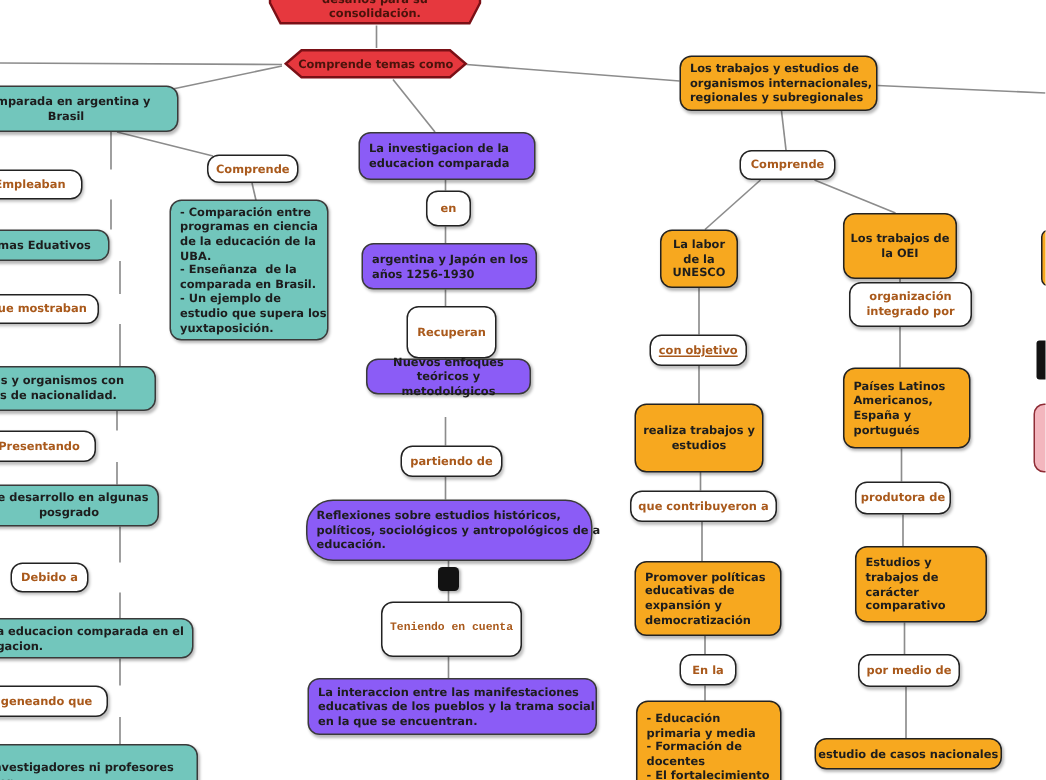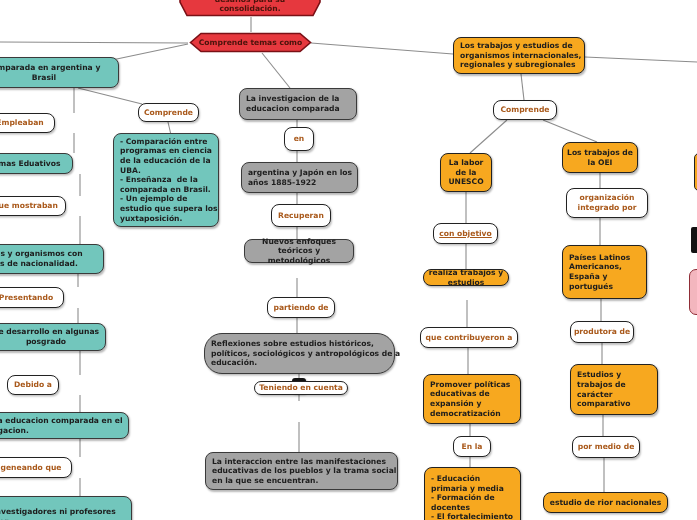--- a/index.html
+++ b/index.html
@@ -10,21 +10,21 @@
   #canvas{position:absolute;left:0;top:0;width:697px;height:520px;}
   svg.lines{position:absolute;left:0;top:0;width:697px;height:520px;pointer-events:none;}
   .node{
     position:absolute;box-sizing:border-box;
     font-size:7.6px;font-weight:bold;line-height:9.6px;white-space:pre;
     display:flex;align-items:center;justify-content:center;text-align:center;
     color:#1d1d1d;border-radius:8px;
   }
   .node.l{justify-content:flex-start;text-align:left;padding-left:6px;padding-right:2px;}
   .teal{background:#72C6BC;border:1.4px solid #3a3a3a;box-shadow:1px 1.5px 2px rgba(0,0,0,.28);}
-  .green{background:#a3a3a3;border:1.4px solid #3a3a3a;box-shadow:1px 1.5px 2px rgba(0,0,0,.28);}
+  .green{background:#8b5cf6;border:1.4px solid #3a3a3a;box-shadow:1px 1.5px 2px rgba(0,0,0,.28);}
   .orange{background:#F7A81F;border:1.4px solid #222;box-shadow:1px 1.5px 2px rgba(0,0,0,.28);}
   .link{background:#ffffff;border:1.4px solid #222;color:#A9591B;box-shadow:1px 1.5px 2px rgba(0,0,0,.25);}
   .black{background:#121212;border:none;border-radius:3px;box-shadow:1px 1px 2px rgba(0,0,0,.3);}
   .frag-orange{background:#F7A81F;border:1.4px solid #222;border-radius:5px 0 0 5px;}
   .frag-black{background:#121212;border:none;border-radius:2px;}
   .frag-pink{background:#F3B6BE;border:1.6px solid #8F2D36;border-radius:7px 0 0 7px;}
   .redwrap{background:none;border:none;box-shadow:none;border-radius:0;overflow:visible;}
   .redwrap svg{position:absolute;left:0;top:0;overflow:visible;}
   .redwrap .lbl{
     position:absolute;left:0;top:0;right:0;bottom:0;
@@ -112,67 +112,67 @@
 UBA.
 - Enseñanza  de la
 comparada en Brasil.
 - Un ejemplo de
 estudio que supera los
 yuxtaposición.</div>
       <div class="node green l" style="left: 239px; top: 88px; width: 118px; height: 32px;">La investigacion de la
 educacion comparada</div>
       <div class="node link" style="left: 284px; top: 127px; width: 30px; height: 24px;">en</div>
       <div class="node green l" style="left: 241px; top: 162px; width: 117px; height: 31px;">argentina y Japón en los
-años 1885-1922</div>
-      <div class="node link" style="left: 271px; top: 204px; width: 60px; height: 23px;">Recuperan</div>
+años 1256-1930</div>
+      <div class="node link" style="left: 271px; top: 204px; width: 60px; height: 35px;">Recuperan</div>
       <div class="node green" style="left: 244px; top: 239px; width: 110px; height: 24px;">Nuevos enfoques
 teóricos y
 metodológicos</div>
       <div class="node link" style="left: 267px; top: 297px; width: 68px; height: 21px;">partiendo de</div>
       <div class="node green l" style="left: 204px; top: 333px; width: 191px; height: 41px; border-radius: 18px;">Reflexiones sobre estudios históricos,
 políticos, sociológicos y antropológicos de a
 educación.</div>
       <div class="node black" style="left: 292px; top: 378px; width: 14px; height: 16px;"></div>
-      <div class="node link" style="left: 254px; top: 381px; width: 94px; height: 14px;">Teniendo en cuenta</div>
+      <div class="node link" style="left: 254px; top: 401px; width: 94px; height: 37px; font-family: Liberation Mono, monospace;">Teniendo en cuenta</div>
       <div class="node green l" style="left: 205px; top: 452px; width: 193px; height: 38px;">La interaccion entre las manifestaciones
 educativas de los pueblos y la trama social
 en la que se encuentran.</div>
       <div class="node orange l" style="left: 453px; top: 37px; width: 132px; height: 37px;">Los trabajos y estudios de
 organismos internacionales,
 regionales y subregionales</div>
       <div class="node link" style="left: 493px; top: 100px; width: 64px; height: 20px;">Comprende</div>
       <div class="node orange" style="left: 440px; top: 153px; width: 52px; height: 39px;">La labor
 de la
 UNESCO</div>
       <div class="node link" style="left: 433px; top: 223px; width: 65px; height: 21px; text-decoration: underline;">con objetivo</div>
-      <div class="node orange" style="left: 423px; top: 269px; width: 86px; height: 17px;">realiza trabajos y
+      <div class="node orange" style="left: 423px; top: 269px; width: 86px; height: 46px;">realiza trabajos y
 estudios</div>
       <div class="node link" style="left: 420px; top: 327px; width: 98px; height: 21px;">que contribuyeron a</div>
       <div class="node orange l" style="left: 423px; top: 374px; width: 98px; height: 50px;">Promover políticas
 educativas de
 expansión y
 democratización</div>
       <div class="node link" style="left: 453px; top: 436px; width: 38px; height: 21px;">En la</div>
       <div class="node orange l" style="left: 424px; top: 467px; width: 97px; height: 62px;">- Educación
 primaria y media
 - Formación de
 docentes
 - El fortalecimiento</div>
-      <div class="node orange" style="left: 562px; top: 142px; width: 76px; height: 31px;">Los trabajos de
+      <div class="node orange" style="left: 562px; top: 142px; width: 76px; height: 44px;">Los trabajos de
 la OEI</div>
       <div class="node link" style="left: 566px; top: 188px; width: 82px; height: 30px;">organización
 integrado por</div>
       <div class="node orange l" style="left: 562px; top: 245px; width: 85px; height: 54px;">Países Latinos
 Americanos,
 España y
 portugués</div>
       <div class="node link" style="left: 570px; top: 321px; width: 64px; height: 22px;">produtora de</div>
       <div class="node orange l" style="left: 570px; top: 364px; width: 88px; height: 51px;">Estudios y
 trabajos de
 carácter
 comparativo</div>
       <div class="node link" style="left: 572px; top: 436px; width: 68px; height: 22px;">por medio de</div>
-      <div class="node orange" style="left: 543px; top: 492px; width: 125px; height: 21px;">estudio de rior nacionales</div>
+      <div class="node orange" style="left: 543px; top: 492px; width: 125px; height: 21px;">estudio de casos nacionales</div>
       <div class="node frag-orange" style="left: 694px; top: 153px; width: 12px; height: 38px;"></div>
       <div class="node frag-black" style="left: 691px; top: 227px; width: 12px; height: 26px;"></div>
       <div class="node frag-pink" style="left: 689px; top: 269px; width: 14px; height: 46px;"></div>
     </div>
 </div>
 
 </body></html>

